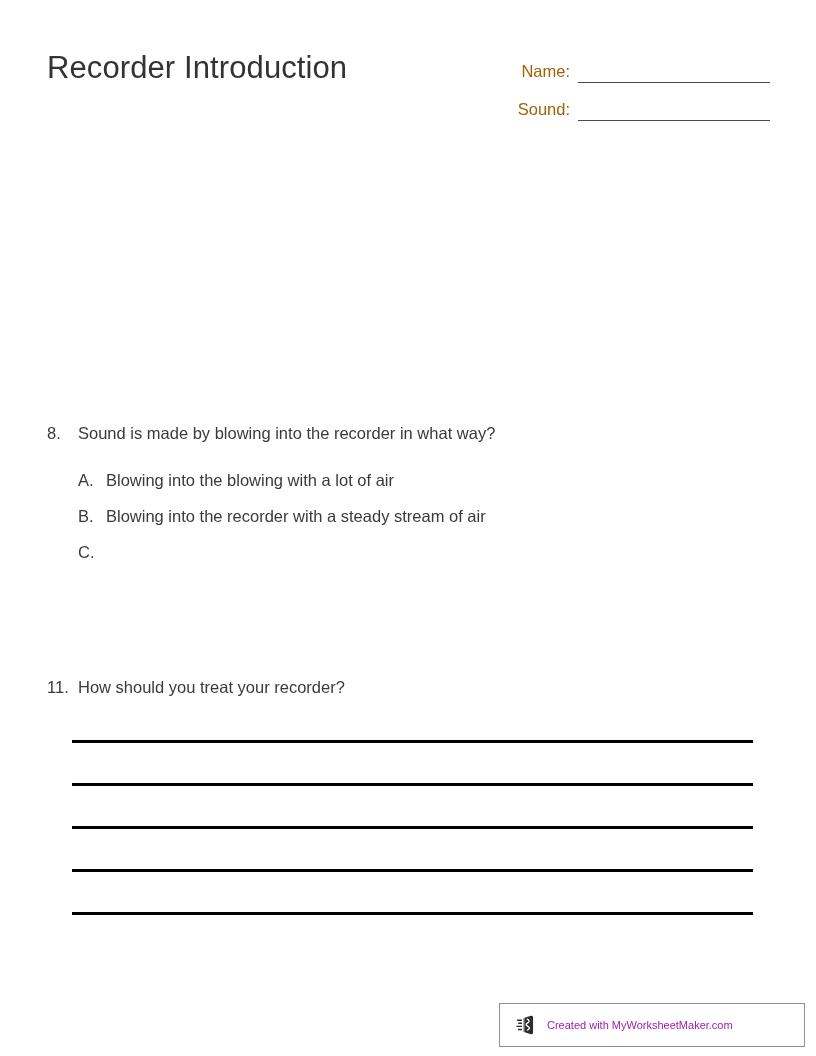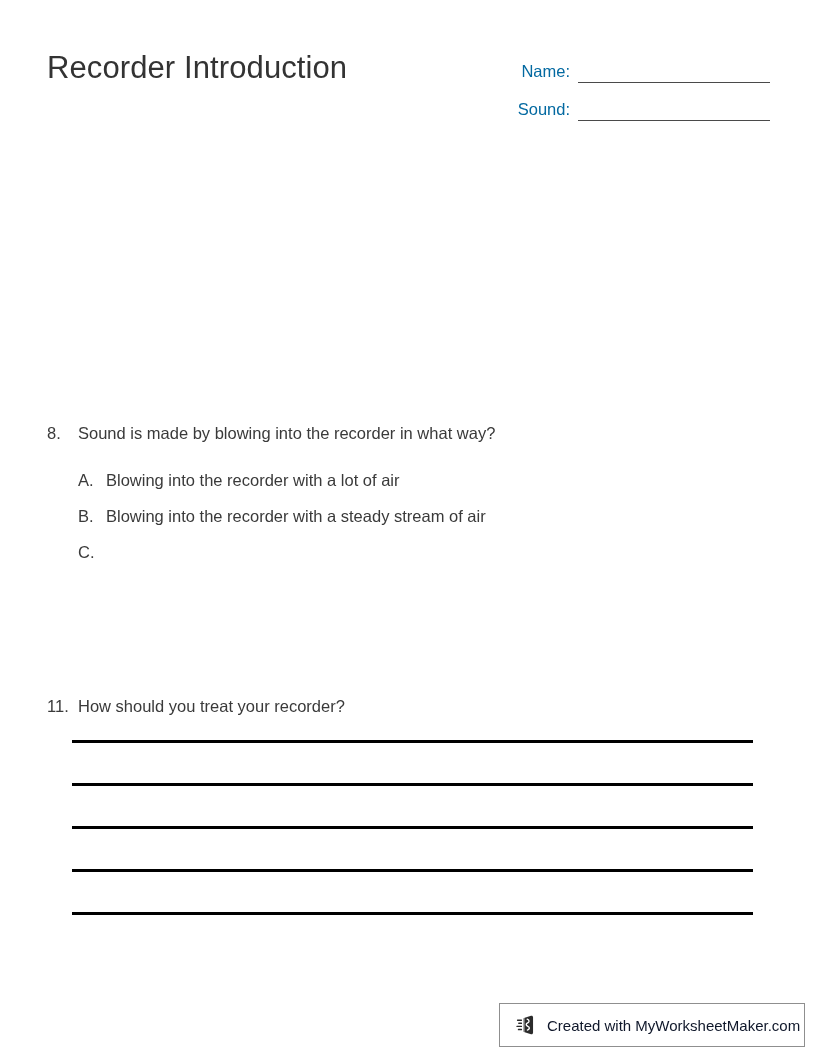--- a/index.html
+++ b/index.html
@@ -40,21 +40,21 @@
   }
   .field-row {
     display: flex;
     align-items: flex-end;
     justify-content: flex-end;
     height: 33px;
   }
   .field-row + .field-row { margin-top: 5px; }
   .field-label {
     font-size: 16.5px;
-    color: #0369a1;
+    color: #a16207;
     line-height: 20px;
     padding-bottom: 2px;
     white-space: nowrap;
   }
   .field-rule {
     width: 192px;
     margin-left: 8px;
     border-bottom: 1.3px solid #4a4a4a;
     height: 20px;
   }
@@ -69,21 +69,21 @@
     line-height: 22px;
   }
   .q-number {
     width: 31px;
     flex: 0 0 31px;
     white-space: nowrap;
   }
   .q-text { white-space: nowrap; }
 
   #question-8 { left: 47px; top: 422px; }
-  #question-11 { left: 47px; top: 676px; margin-top: 19px; }
+  #question-11 { left: 47px; top: 676px; }
 
   .options {
     position: absolute;
     left: 78px;
   }
   #options-8 { top: 469px; }
   .option {
     display: flex;
     align-items: flex-start;
     color: #3a3a3a;
@@ -127,22 +127,22 @@
     padding-left: 16px;
   }
   .badge-logo {
     width: 22px;
     height: 22px;
     flex: 0 0 22px;
     display: block;
   }
   .badge-text {
     margin-left: 9px;
-    font-size: 15px;
-    color: #0f172a;
+    font-size: 11px;
+    color: #a21caf;
     white-space: nowrap;
   }
 </style>
 </head>
 <body>
 
 <div id="page">
 
   <div class="worksheet-title">Recorder Introduction</div>
 
@@ -158,21 +158,21 @@
   </div>
 
   <div class="question" id="question-8">
     <span class="q-number">8.</span>
     <span class="q-text">Sound is made by blowing into the recorder in what way?</span>
   </div>
 
   <div class="options" id="options-8">
     <div class="option">
       <span class="opt-letter">A.</span>
-      <span class="opt-text">Blowing into the recorder with a lot of air</span>
+      <span class="opt-text">Blowing into the blowing with a lot of air</span>
     </div>
     <div class="option">
       <span class="opt-letter">B.</span>
       <span class="opt-text">Blowing into the recorder with a steady stream of air</span>
     </div>
     <div class="option">
       <span class="opt-letter">C.</span>
     </div>
   </div>
 

